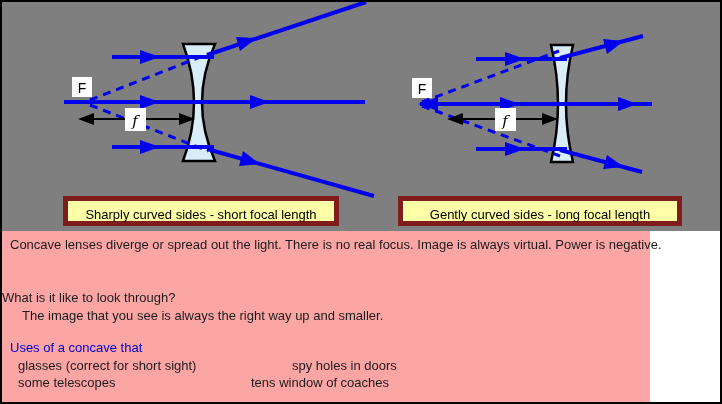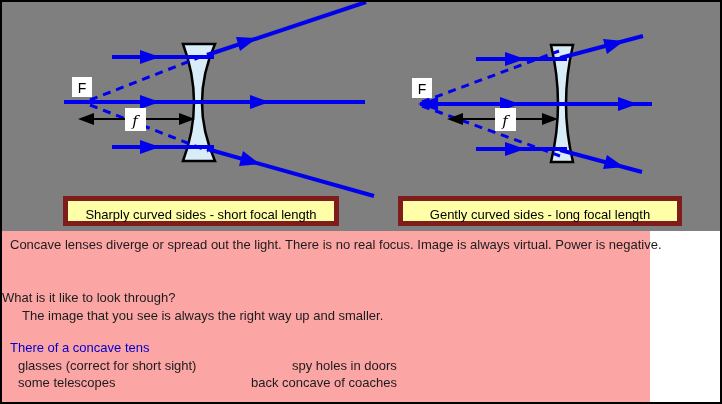--- a/index.html
+++ b/index.html
@@ -116,24 +116,24 @@
     </svg>
 
     <div class="caption-box caption-left">Sharply curved sides - short focal length</div>
     <div class="caption-box caption-right">Gently curved sides - long focal length</div>
   </div>
 
   <div class="text-area">
     <div class="para">Concave lenses diverge or spread out the light. There is no real focus. Image is always virtual. Power is negative.</div>
     <div class="q-line">What is it like to look through?</div>
     <div class="a-line">The image that you see is always the right way up and smaller.</div>
-    <div class="uses-heading">There of a concave tens</div>
+    <div class="uses-heading">Uses of a concave that</div>
     <div class="uses-row uses-row-1">
       <span class="uses-col-left">glasses (correct for short sight)</span>
       <span class="uses-col-right">spy holes in doors</span>
     </div>
     <div class="uses-row uses-row-2">
       <span class="uses-col-left">some telescopes</span>
-      <span class="uses-col-right">back concave of coaches</span>
+      <span class="uses-col-right">tens window of coaches</span>
     </div>
   </div>
 
 </div>
 
 </body></html>

